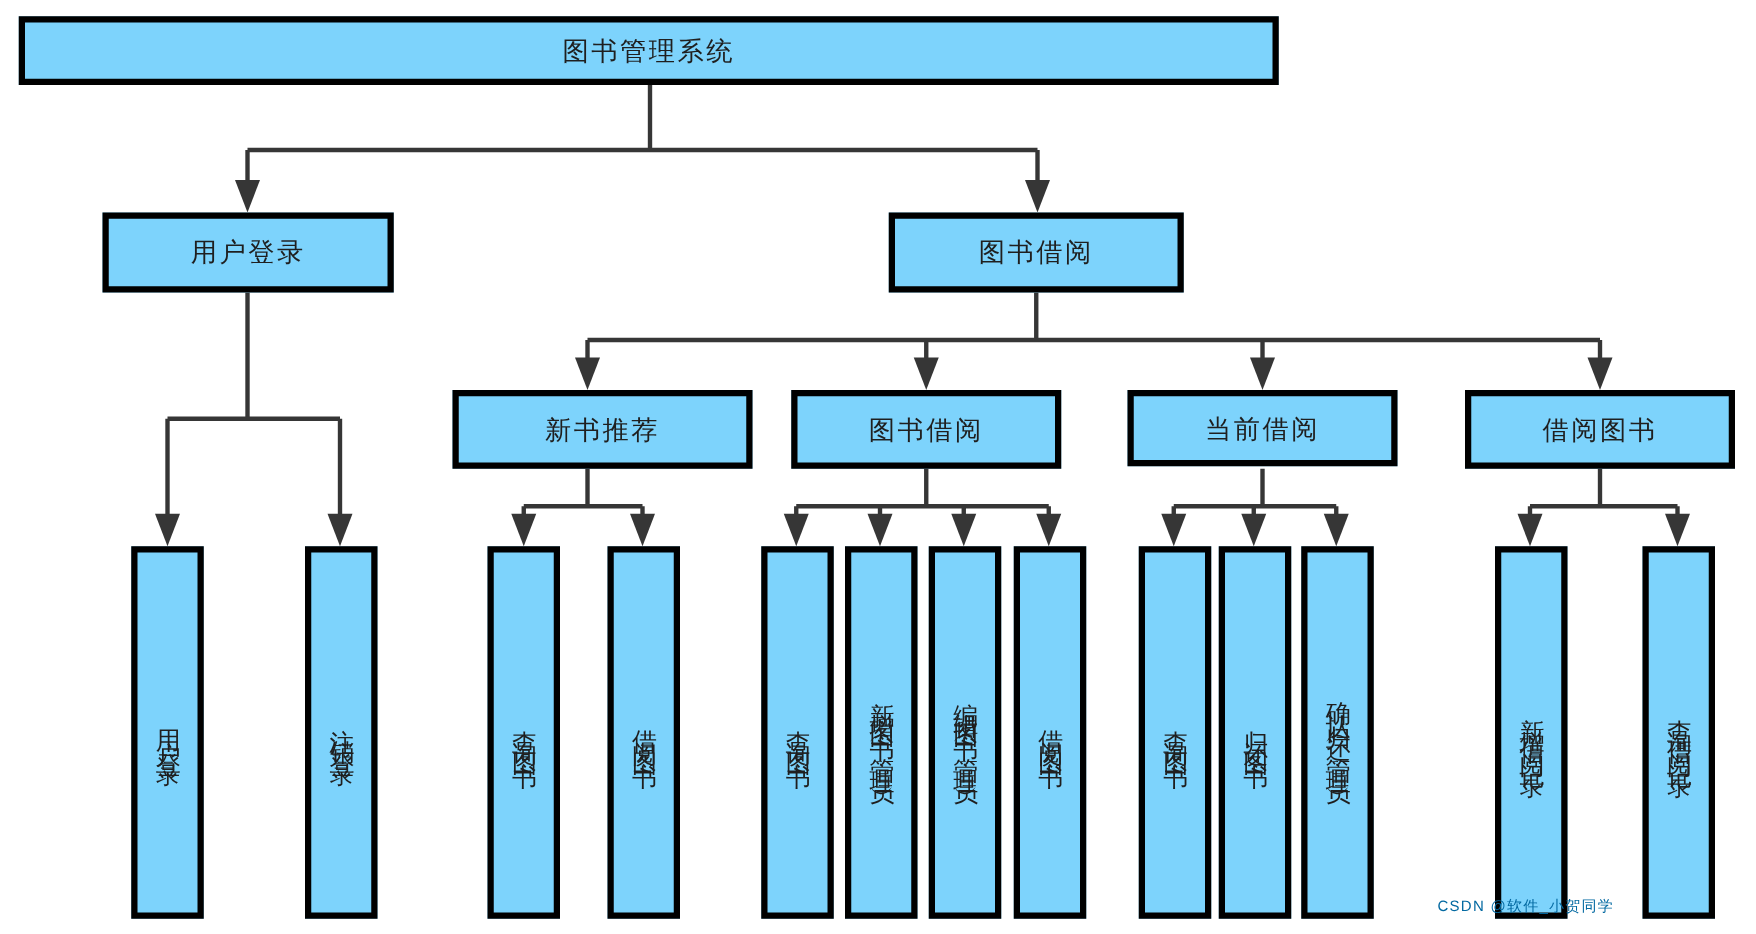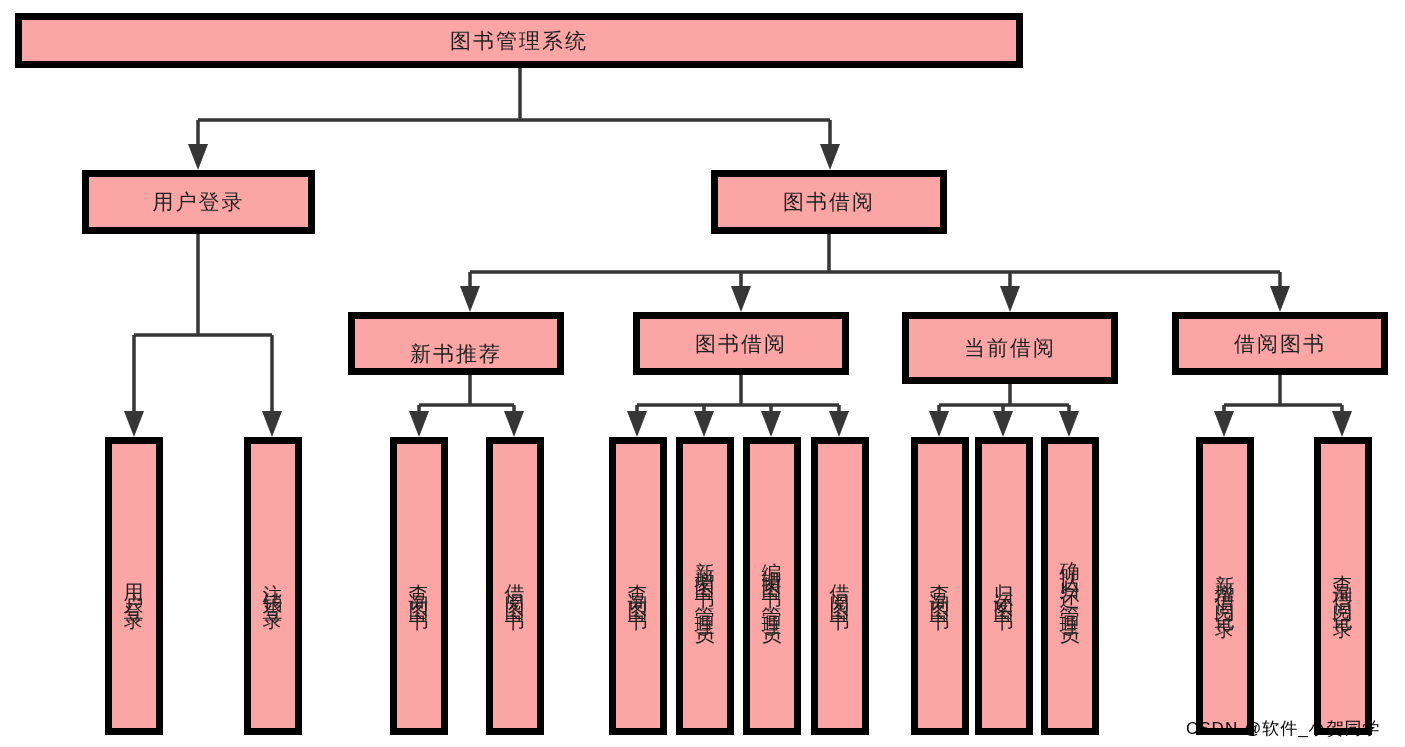--- a/index.html
+++ b/index.html
@@ -16,22 +16,22 @@
     left: 0; top: 0;
     width: 1405px; height: 747px;
     z-index: 1;
   }
   .connectors .wire { stroke: #363636; stroke-width: 3.5; fill: none; }
   .connectors .head { fill: #363636; stroke: none; }
 
   .node {
     position: absolute;
     box-sizing: border-box;
-    border: 7px solid #000000;
-    background: #fca5a5;
+    border: 5px solid #000000;
+    background: #7dd3fc;
     display: flex;
     align-items: center;
     justify-content: center;
     color: #1f1f1f;
     z-index: 2;
   }
   .hlabel {
     font-size: 21px;
     letter-spacing: 2px;
     white-space: nowrap;
@@ -42,46 +42,46 @@
     line-height: 1;
     letter-spacing: 9px;
     white-space: nowrap;
   }
   
   .n-root   { left: 15px;  top: 13px;  width: 1008px; height: 55px; }
   
   .n-login  { left: 82px;  top: 170px; width: 233px; height: 64px; }
   .n-mgmt   { left: 711px; top: 170px; width: 236px; height: 64px; }
   
-  .n-recom  { left: 348px;  top: 312px; width: 216px; height: 63px; align-items: flex-end; }
+  .n-recom  { left: 362px;  top: 312px; width: 240px; height: 63px; }
   .n-borrow { left: 633px;  top: 312px; width: 216px; height: 63px; font-family: Liberation Serif, serif; }
-  .n-cur    { left: 902px;  top: 312px; width: 216px; height: 72px; }
+  .n-cur    { left: 902px;  top: 312px; width: 216px; height: 61px; }
   .n-rec    { left: 1172px; top: 312px; width: 216px; height: 63px; }
   
   .leaf { top: 437px; width: 58px; height: 298px; }
   .lf1  { left: 105px; }
   .lf2  { left: 244px; }
   .lf3  { left: 390px; }
   .lf4  { left: 486px; }
   .lf5  { left: 609px; }
   .lf6  { left: 676px; }
   .lf7  { left: 743px; }
   .lf8  { left: 811px; }
   .lf9  { left: 911px; }
   .lf10 { left: 975px; }
   .lf11 { left: 1041px; }
   .lf12 { left: 1196px; }
   .lf13 { left: 1314px; }
 
   .watermark {
     position: absolute;
-    left: 1186px;
+    left: 1150px;
     top: 717px;
-    font-size: 17px;
-    color: #000000;
+    font-size: 12px;
+    color: #0369a1;
     letter-spacing: 1px;
     white-space: nowrap;
     z-index: 3;
   }
 </style>
 </head>
 <body>
 
 <div class="canvas">
 

